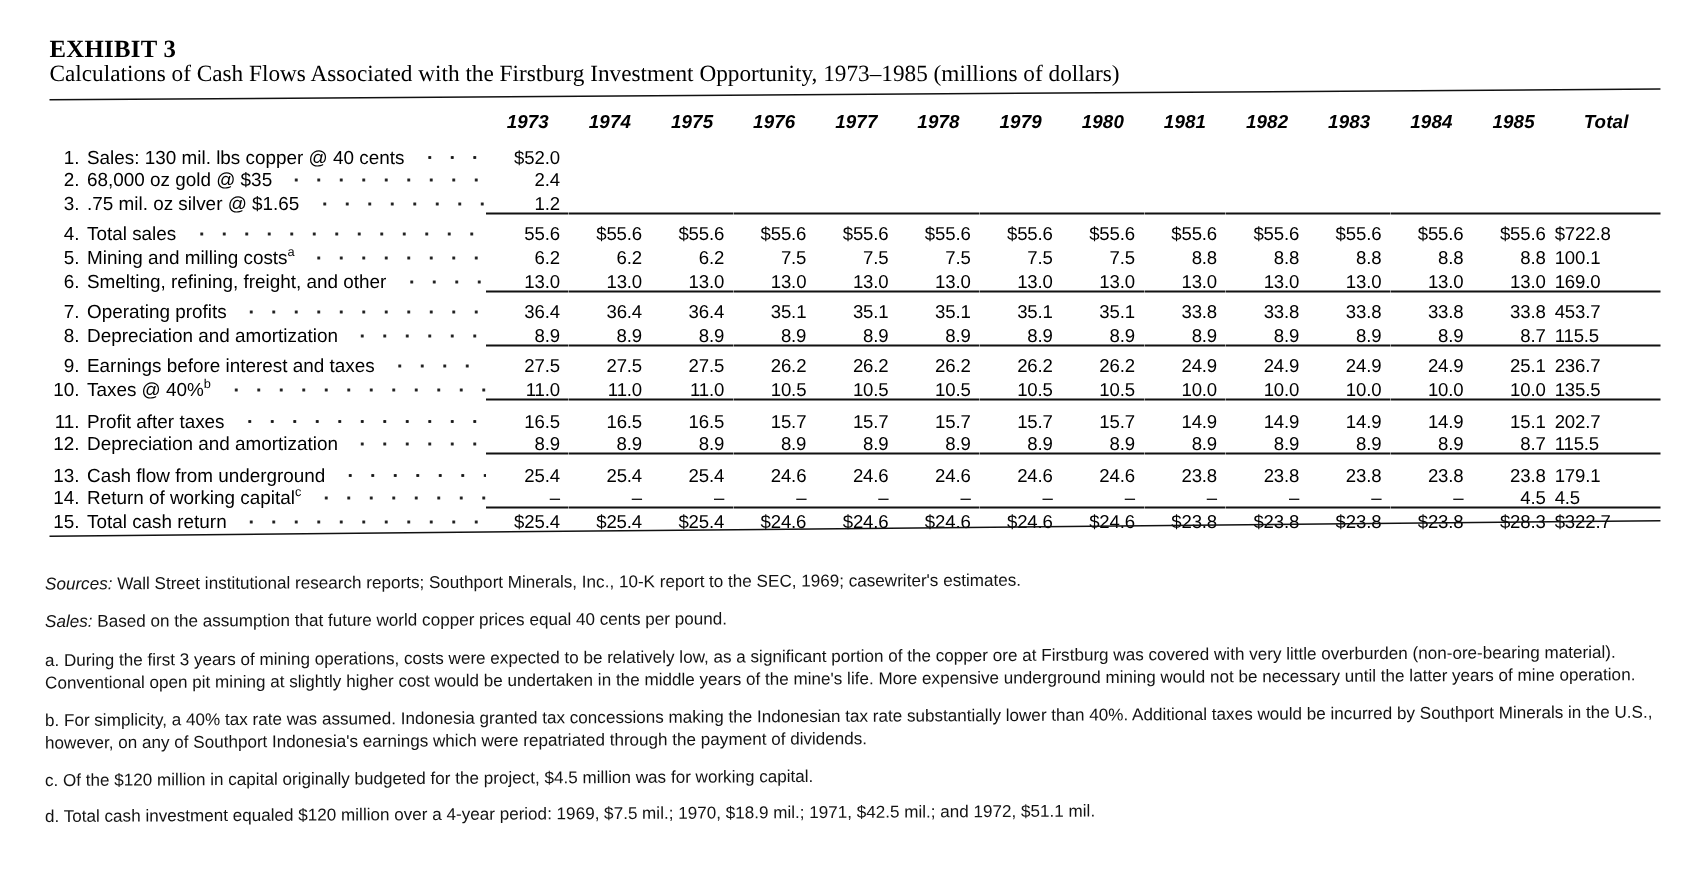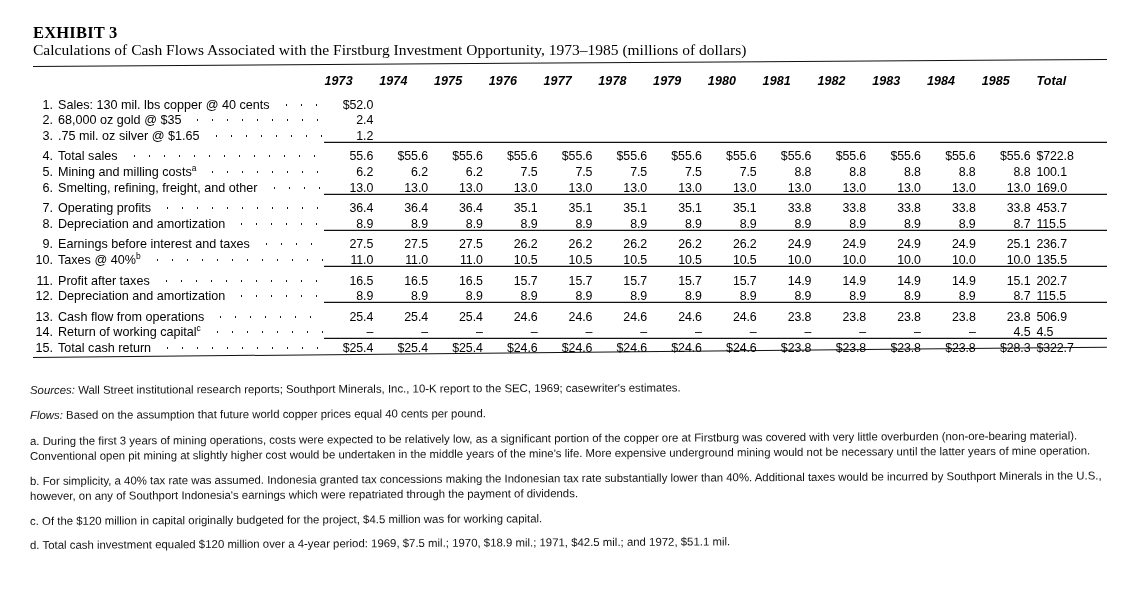--- a/index.html
+++ b/index.html
@@ -77,21 +77,21 @@
   }
   table.fin col.c-label { width: 290px; }
   table.fin col.c-yr    { width: 54.5px; }
   table.fin col.c-tot   { width: 70px; }
 
   thead th {
     font-style: italic;
     font-weight: bold;
     font-size: 12.5px;
     padding: 7px 0 8px 0;
-    text-align: left;
+    text-align: center;
     color: #000;
     letter-spacing: .1px;
   }
   thead th.lbl-h { text-align: left; }
   thead th.tot-h { padding-right: 2px; }
 
   tbody td {
     font-size: 12.4px;
     padding: 0;
     height: 15.6px;
@@ -512,38 +512,38 @@
             <td class="num ul">8.9</td>
             <td class="num ul">8.9</td>
             <td class="num ul">8.9</td>
             <td class="num ul">8.7</td>
             <td class="tot ul">115.5</td>
           </tr>
           <tr class="grp-gap">
             <td class="label">
               <div class="lab-inner">
                 <span class="lab-num">13.</span>
-                <span class="lab-txt"><span>Cash flow from operations</span></span>
+                <span class="lab-txt"><span>Cash flow from underground</span></span>
                 <span class="leader"></span>
               </div>
             </td>
             <td class="num">25.4</td>
             <td class="num">25.4</td>
             <td class="num">25.4</td>
             <td class="num">24.6</td>
             <td class="num">24.6</td>
             <td class="num">24.6</td>
             <td class="num">24.6</td>
             <td class="num">24.6</td>
             <td class="num">23.8</td>
             <td class="num">23.8</td>
             <td class="num">23.8</td>
             <td class="num">23.8</td>
             <td class="num">23.8</td>
-            <td class="tot">506.9</td>
+            <td class="tot">179.1</td>
           </tr>
           <tr>
             <td class="label">
               <div class="lab-inner">
                 <span class="lab-num">14.</span>
                 <span class="lab-txt"><span>Return of working capital</span><sup class="fn">c</sup></span>
                 <span class="leader"></span>
               </div>
             </td>
             <td class="num ul">–</td>
@@ -584,20 +584,20 @@
             <td class="num">$28.3</td>
             <td class="tot">$322.7</td>
           </tr>
         </tbody>
     </table>
     <div class="rule-bottom"></div>
   </div>
 
   <div class="notes">
     <div class="note-line tight skew1"><span class="note-lead">Sources:</span><span> Wall Street institutional research reports; Southport Minerals, Inc., 10-K report to the SEC, 1969; casewriter's estimates.</span></div>
-    <div class="note-line tight skew1"><span class="note-lead">Flows:</span><span> Based on the assumption that future world copper prices equal 40 cents per pound.</span></div>
+    <div class="note-line tight skew1"><span class="note-lead">Sales:</span><span> Based on the assumption that future world copper prices equal 40 cents per pound.</span></div>
     <div class="note-line note-a skew2">a. During the first 3 years of mining operations, costs were expected to be relatively low, as a significant portion of the copper ore at Firstburg was covered with very little overburden (non-ore-bearing material). Conventional open pit mining at slightly higher cost would be undertaken in the middle years of the mine's life. More expensive underground mining would not be necessary until the latter years of mine operation.</div>
     <div class="note-line skew2">b. For simplicity, a 40% tax rate was assumed. Indonesia granted tax concessions making the Indonesian tax rate substantially lower than 40%. Additional taxes would be incurred by Southport Minerals in the U.S., however, on any of Southport Indonesia's earnings which were repatriated through the payment of dividends.</div>
     <div class="note-line skew2">c. Of the $120 million in capital originally budgeted for the project, $4.5 million was for working capital.</div>
     <div class="note-line skew2">d. Total cash investment equaled $120 million over a 4-year period: 1969, $7.5 mil.; 1970, $18.9 mil.; 1971, $42.5 mil.; and 1972, $51.1 mil.</div>
   </div>
 
 </div>
 
 </body></html>

